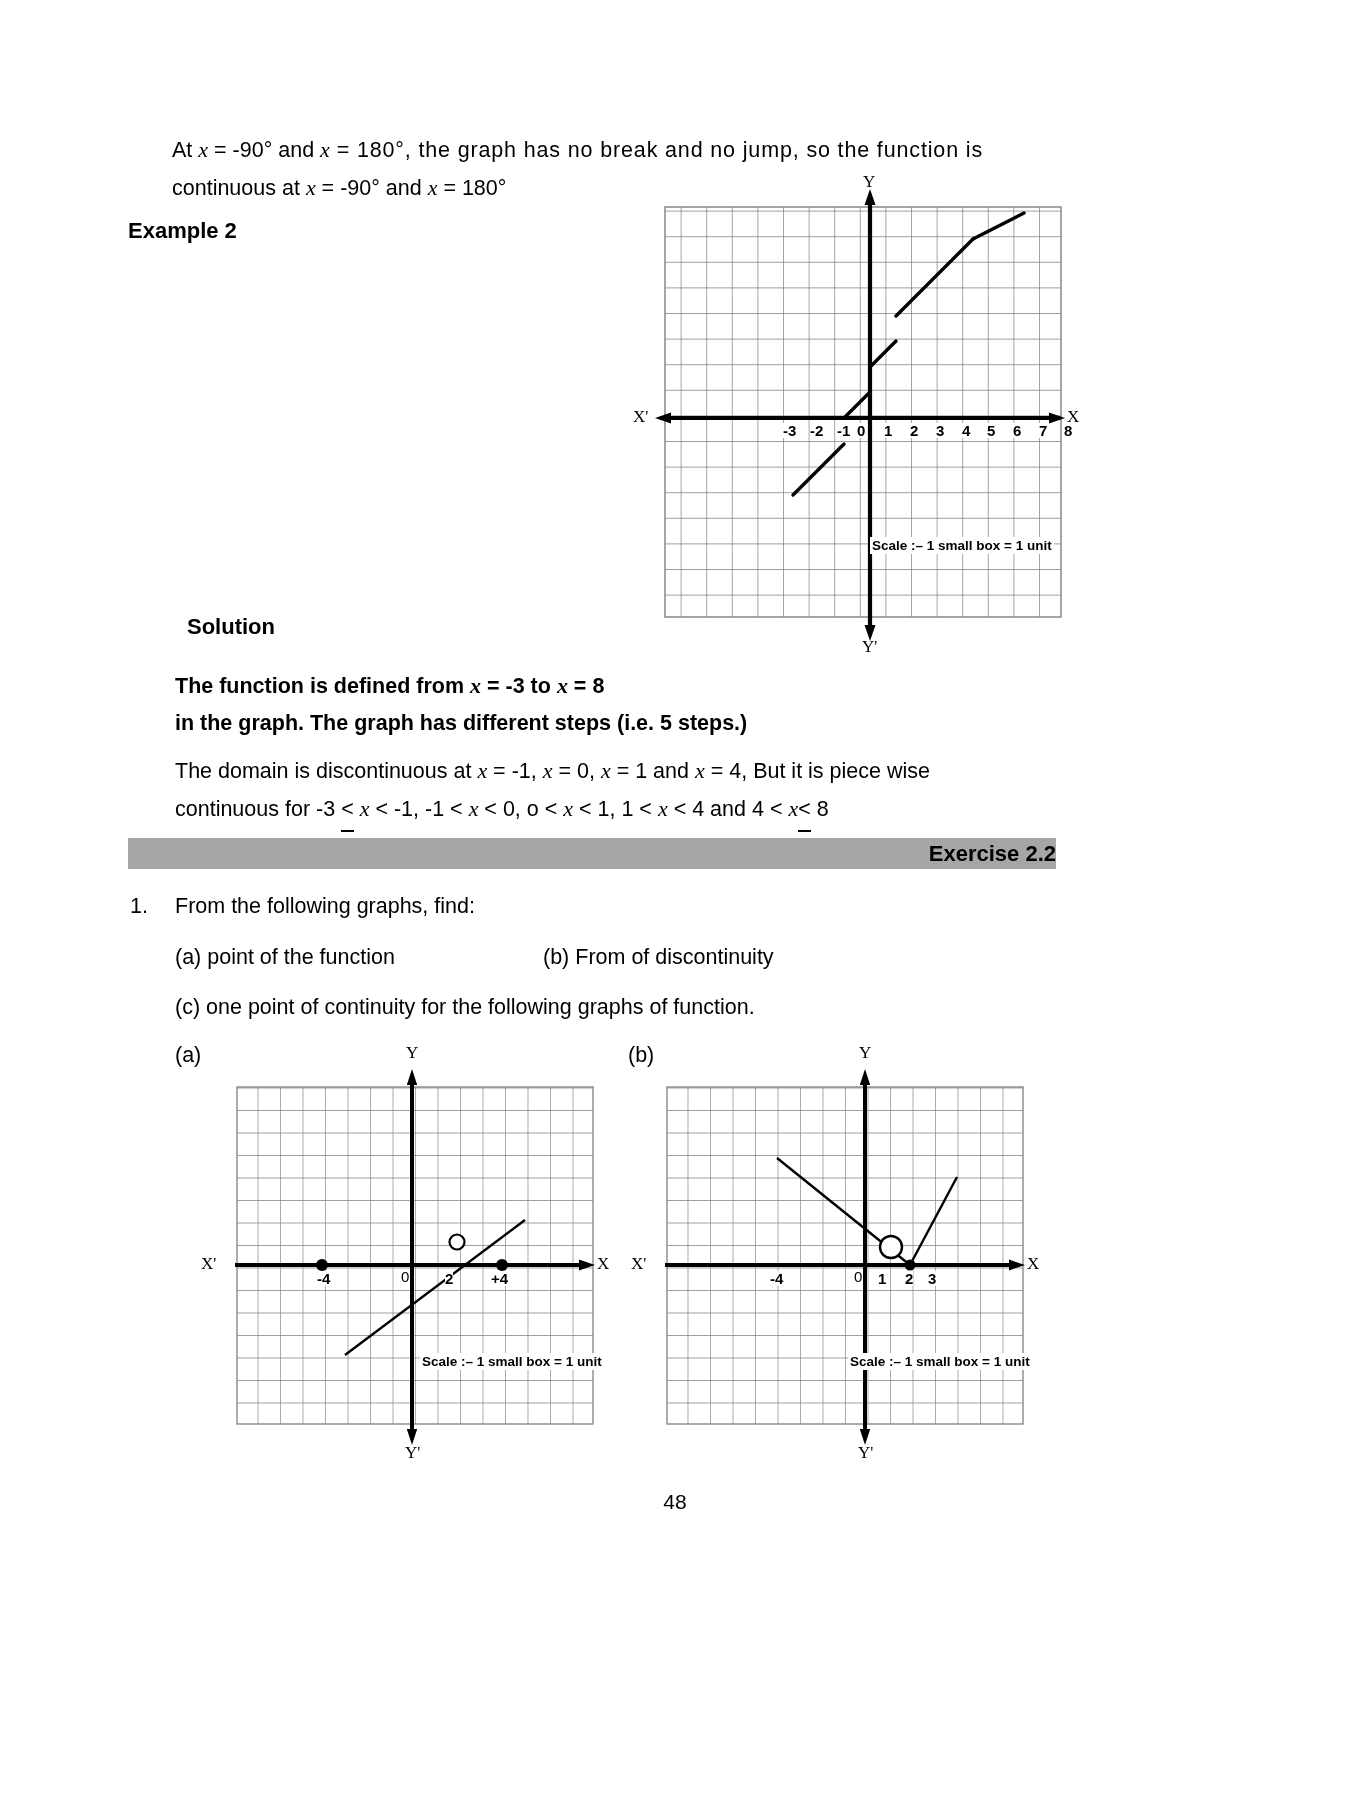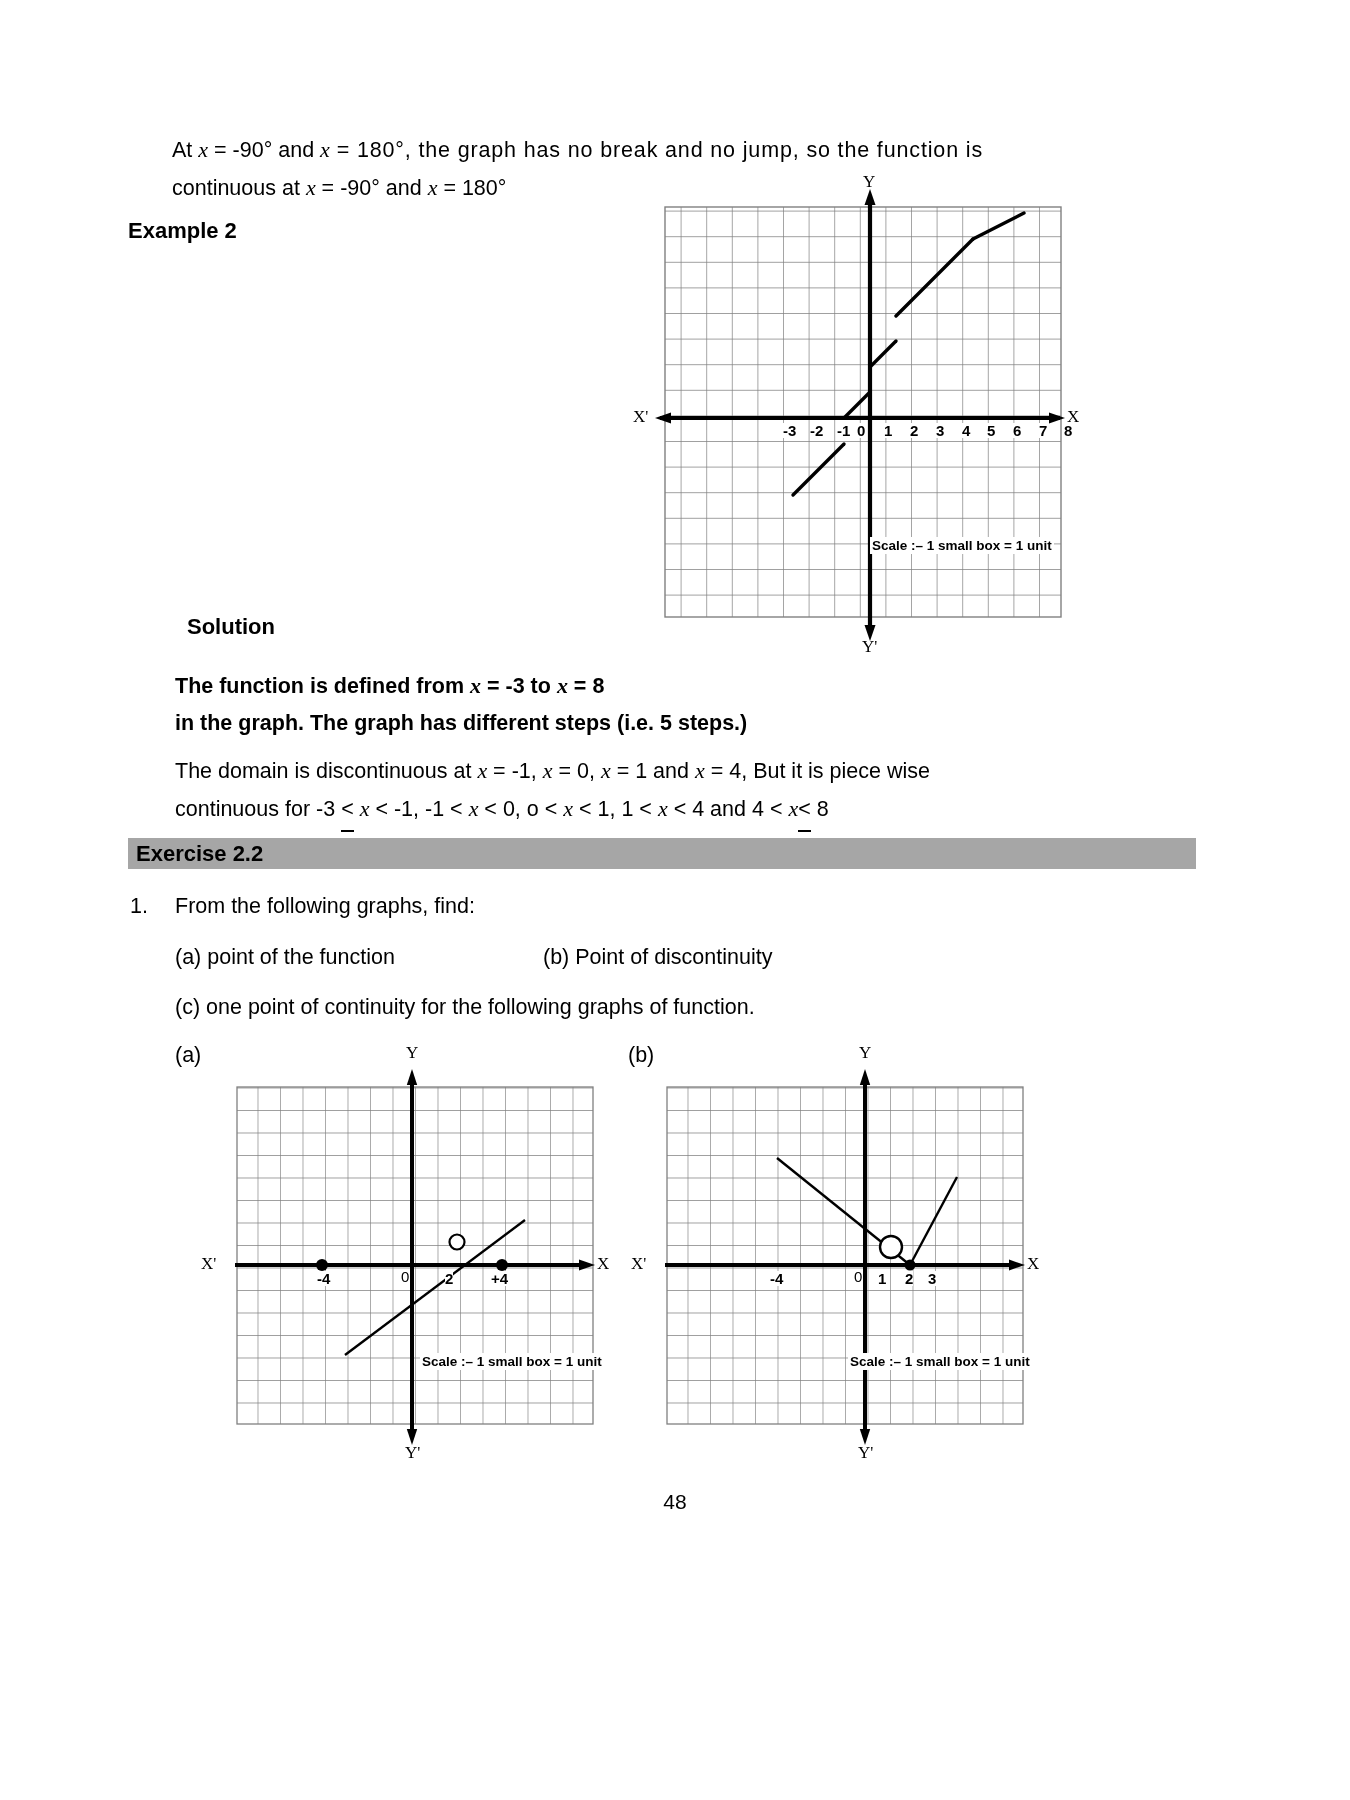--- a/index.html
+++ b/index.html
@@ -171,29 +171,29 @@
 
   <div class="para nojustify" style="left:175px; top:752px; width:880px;">
     <div style="white-space:nowrap;">
       <span>The  domain  is  discontinuous  at  </span><span class="ital">x</span><span> = -1, </span><span class="ital">x</span><span> = 0, </span><span class="ital">x</span><span> = 1 and </span><span class="ital">x</span><span> = 4, But  it  is  piece  wise</span>
     </div>
     <div style="white-space:nowrap;">
       <span>continuous for -3 </span><span style="position:relative; display:inline-block;"><span>&lt;</span><span style="position:absolute; left:0; bottom:-4px; width:100%; height:1.6px; background:#000;"></span></span><span> </span><span class="ital">x</span><span> &lt; -1, -1 &lt; </span><span class="ital">x</span><span> &lt; 0, o &lt; </span><span class="ital">x</span><span> &lt; 1, 1 &lt;  </span><span class="ital">x</span><span>  &lt; 4 and 4 &lt; </span><span class="ital">x</span><span style="position:relative; display:inline-block;"><span>&lt;</span><span style="position:absolute; left:0; bottom:-4px; width:100%; height:1.6px; background:#000;"></span></span><span> 8</span>
     </div>
   </div>
 
-  <div class="exercise-bar" style="left:128px; top:838px; width:1068px; height:31px;">
+  <div class="exercise-bar" style="left:128px; top:838px; width:928px; height:31px;justify-content:flex-end;">
     <span>Exercise 2.2</span>
   </div>
 
   <div class="para nojustify" style="left:130px; top:888px;">1.</div>
   <div class="para nojustify" style="left:175px; top:888px;">From the following graphs, find:</div>
 
   <div class="para nojustify" style="left:175px; top:939px;">(a) point of the function</div>
-  <div class="para nojustify" style="left:543px; top:939px;">(b) Point of discontinuity</div>
+  <div class="para nojustify" style="left:543px; top:939px;">(b) From of discontinuity</div>
   <div class="para nojustify" style="left:175px; top:989px;">(c) one point of continuity for the following graphs of function.</div>
 
   <div class="graph-label" style="left:175px; top:1043px;">(a)</div>
 
   <div class="graph" style="left:235px; top:1065px; width:360px; height:380px;">
     <svg width="360" height="380" viewBox="0 0 360 380">
       <defs>
         <pattern id="gridA" width="22.5" height="22.5" patternUnits="userSpaceOnUse">
           <path d="M 22.5 0 L 0 0 0 22.5" fill="none" stroke="#808080" stroke-width="1.3"></path>
         </pattern>

